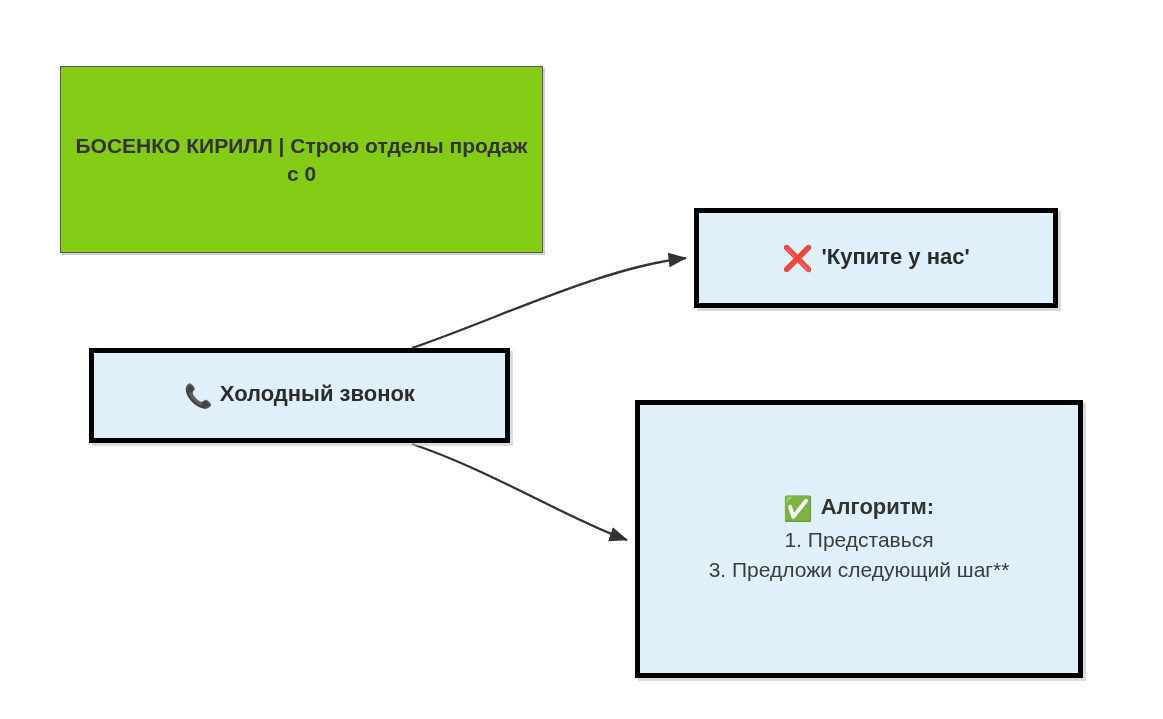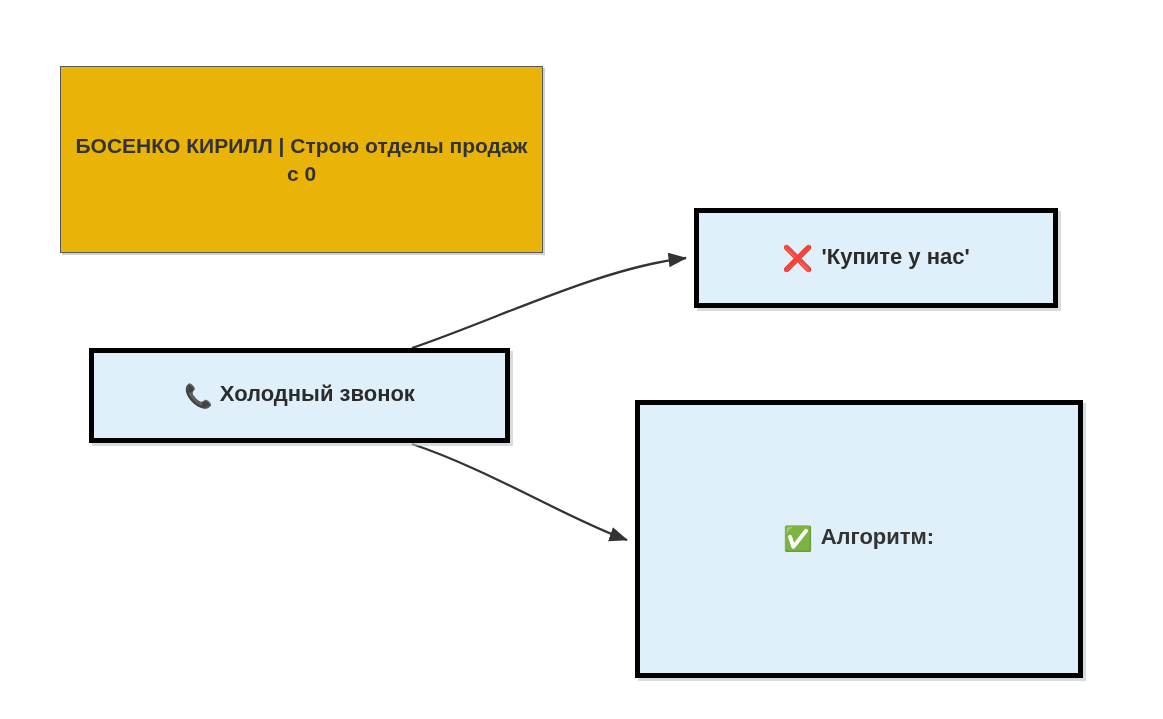--- a/index.html
+++ b/index.html
@@ -32,21 +32,21 @@
 
   .node .node-text {
     display: block;
     width: 100%;
     padding: 0 6px;
     box-sizing: border-box;
   }
 
   
   .node-gray {
-    background: #eab308;
+    background: #84cc16;
     border: 1.6px solid #58595b;
     box-shadow: 2px 2px 0 rgba(170,170,170,0.55);
     font-weight: bold;
     font-size: 21px;
     justify-content: flex-end;
   }
 
   
   .node-blue {
     background: #dff0fb;
@@ -129,16 +129,18 @@
     <span class="node-text">
       <span class="emoji" style="font-size:25px; margin-right:8px;">❌</span><span class="refuse-label">'Купите у нас'</span>
     </span>
   </div>
 
   <div class="node node-blue" style="left:635px; top:400px; width:448px; height:278px;">
     <span class="node-text">
       <span class="alg-title">
         <span class="emoji" style="font-size:24px; margin-right:7px;">✅</span><span>Алгоритм:</span>
       </span>
+      <span class="alg-line">1. Представься</span>
+      <span class="alg-line">3. Предложи следующий шаг**</span>
     </span>
   </div>
 
 </div>
 
 </body></html>

